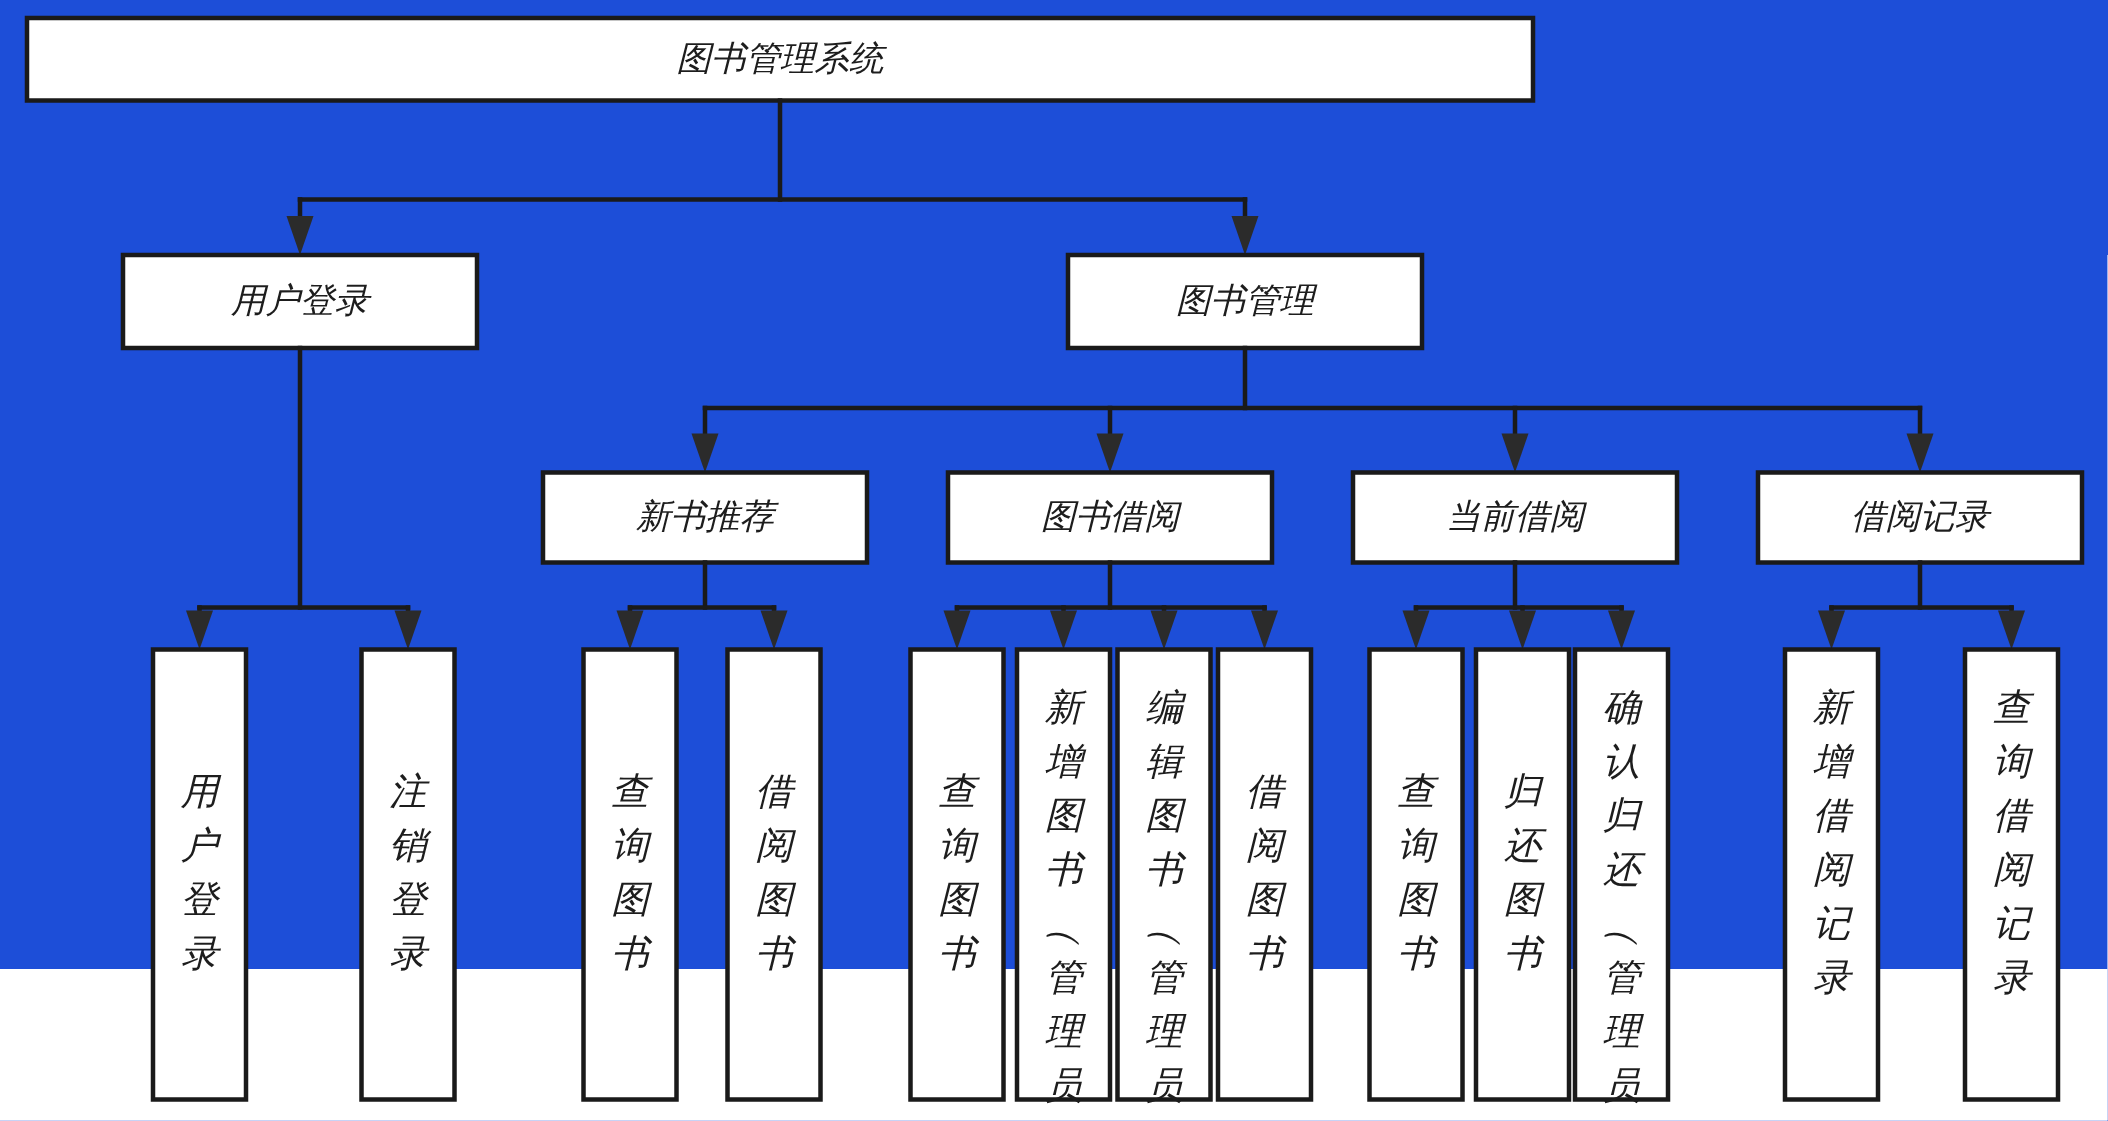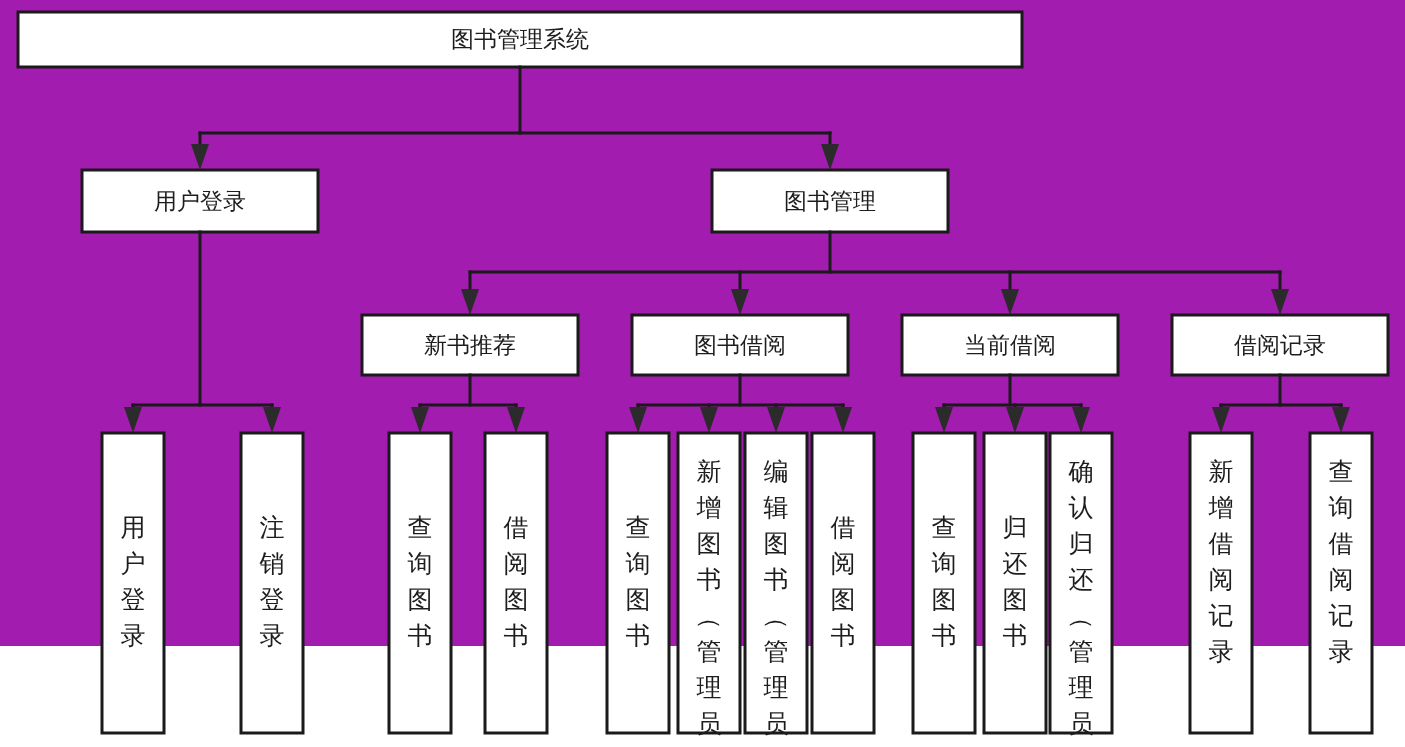--- a/index.html
+++ b/index.html
@@ -11,21 +11,22 @@
   body {
     width: 1405px;
     height: 747px;
     overflow: hidden;
     font-family: "DejaVu Sans", "Liberation Sans", sans-serif;
   }
   #diagram-root {
     position: relative;
     width: 1405px;
     height: 646px;
-    background: #a21caf;
+    background: #1d4ed8;
+    font-style: italic;
   }
   svg.diagram {
     display: block;
     width: 1405px;
     height: 747px;
   }
   .node-rect {
     fill: #ffffff;
     stroke: #1a1a1a;
     stroke-width: 3;

